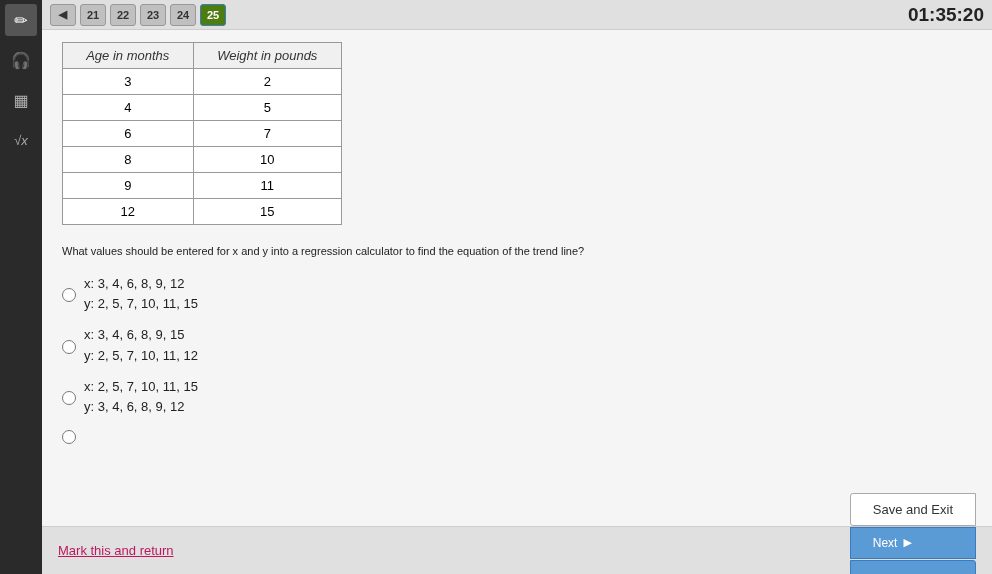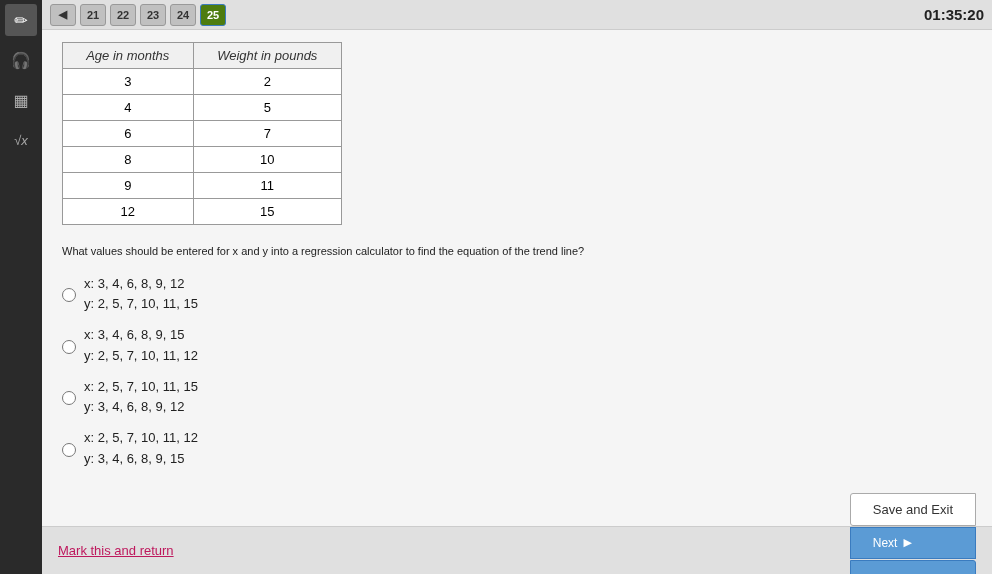--- a/index.html
+++ b/index.html
@@ -76,21 +76,21 @@
     }
 
     .nav-btn.active {
       background: #4d7c0f;
       color: #fff;
       border-color: #3a7bbf;
     }
 
     .timer {
       margin-left: auto;
-      font-size: 15px;
+      font-size: 19px;
       font-weight: bold;
       color: #222;
     }
 
     
     .content {
       flex: 1;
       padding: 12px 20px 10px 20px;
       overflow-y: auto;
       background: #f5f5f5;
@@ -294,24 +294,20 @@
       </label>
       <label class="option">
         <input type="radio" name="answer" style="">
         <span class="option-text">
           <span>x: 2, 5, 7, 10, 11, 15</span><br>
           <span>y: 3, 4, 6, 8, 9, 12</span>
         </span>
       </label>
       <label class="option">
         <input type="radio" name="answer" style="">
-        <span class="option-text">
-          <span>x: 2, 5, 7, 10, 11, 12</span><br>
-          <span>y: 3, 4, 6, 8, 9, 15</span>
-        </span>
       </label>
     </div>
 
   </div>
 
   <div class="bottom-bar">
     <span class="mark-link">Mark this and return</span>
     <div class="bottom-actions">
       <button class="btn-save">Save and Exit</button>
       <button class="btn-next">Next</button>

